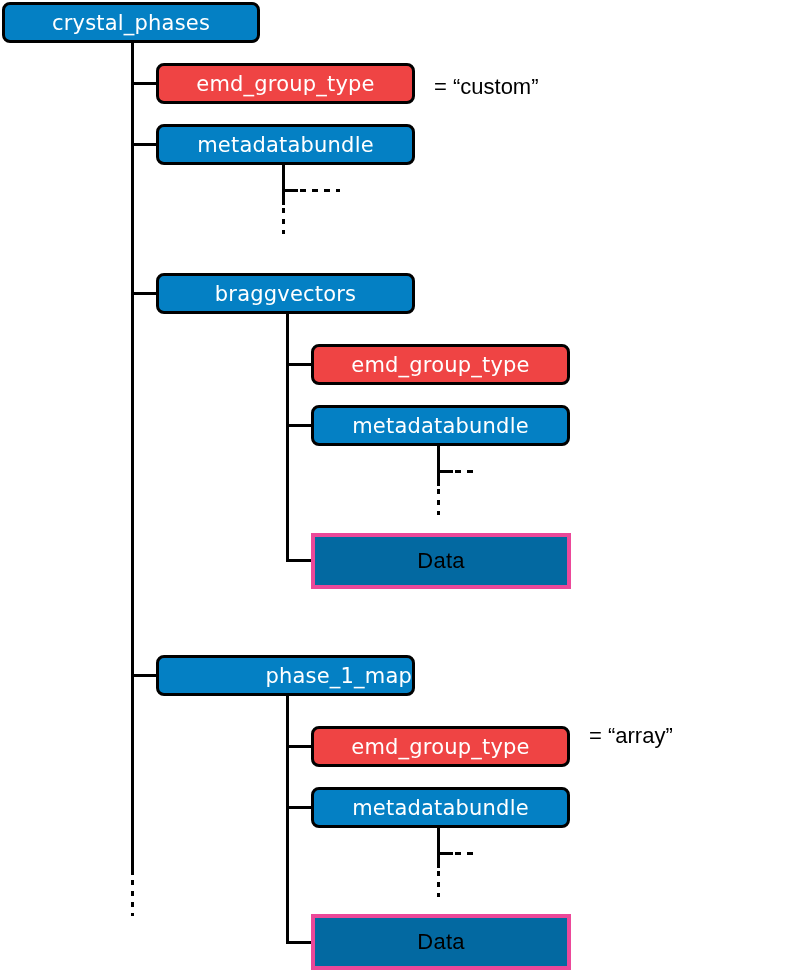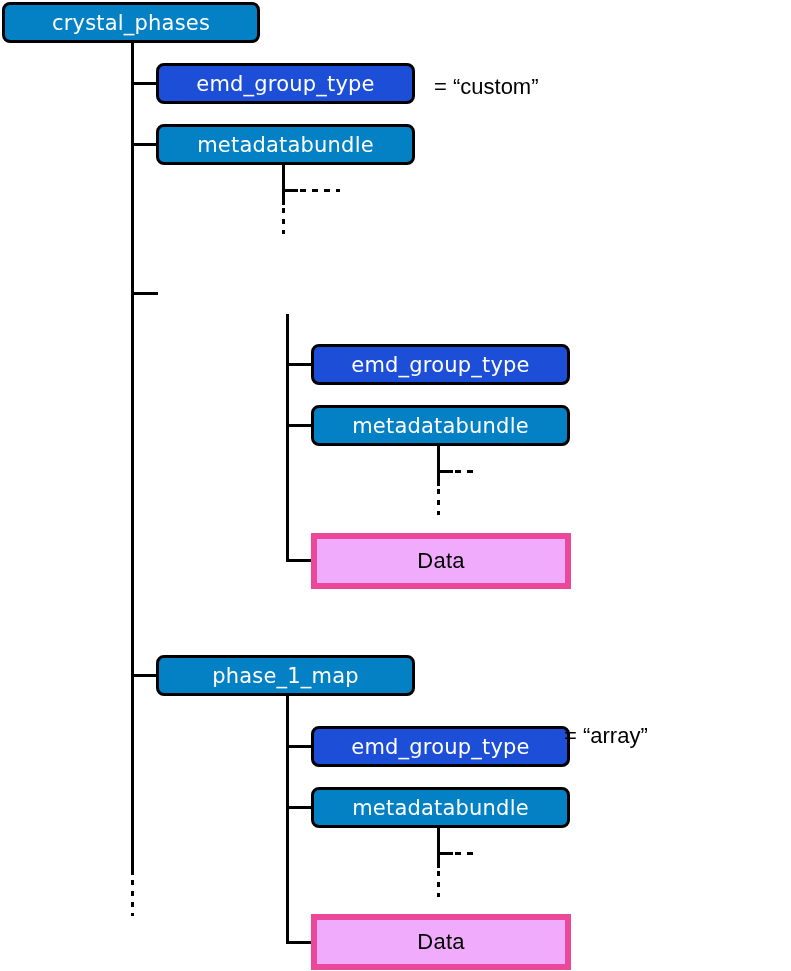--- a/index.html
+++ b/index.html
@@ -31,26 +31,26 @@
     justify-content: center;
     border: 3px solid #000000;
     border-radius: 8px;
     color: #ffffff;
     font-size: 21px;
     letter-spacing: 0.2px;
     white-space: nowrap;
     font-family: "DejaVu Sans", sans-serif;
   }
   .node.blue  { background: #0480c4; }
-  .node.brown { background: #1d4ed8; }
+  .node.brown { background: #ef4444; }
 
   .node.data {
-    background: #f0abfc;
+    background: #0369a1;
     border-radius: 0;
-    border: 6px solid #ec4899;
+    border: 4px solid #ec4899;
     color: #000000;
     font-family: "Liberation Sans", sans-serif;
     font-size: 22px;
   }
 
   
   .annot {
     position: absolute;
     color: #000000;
     font-size: 22px;
@@ -115,20 +115,23 @@
   <div class="node blue" style="left:156px; top:124px; width:259px; height:41px;">
     <span>metadatabundle</span>
   </div>
 
   <div class="vline" style="left:282px; top:165px; height:40px;"></div>
   <div class="hline" style="left:282px; top:189px; width:16px;"></div>
   <div class="hdash" style="left:300px; top:189px; width:40px;"></div>
   <div class="vdots" style="left:282px; top:208px; height:26px;"></div>
 
   <div class="hline" style="left:131px; top:292px; width:27px;"></div>
+  <div class="node blue" style="left:156px; top:273px; width:259px; height:41px;">
+    <span>braggvectors</span>
+  </div>
 
   <div class="vline" style="left:286px; top:314px; height:248px;"></div>
 
   <div class="hline" style="left:286px; top:363px; width:27px;"></div>
   <div class="node brown" style="left:311px; top:344px; width:259px; height:41px;">
     <span>emd_group_type</span>
   </div>
 
   <div class="hline" style="left:286px; top:424px; width:27px;"></div>
   <div class="node blue" style="left:311px; top:405px; width:259px; height:41px;">
@@ -138,31 +141,31 @@
   <div class="hline" style="left:437px; top:470px; width:16px;"></div>
   <div class="hdash" style="left:455px; top:470px; width:20px;"></div>
   <div class="vdots" style="left:437px; top:489px; height:26px;"></div>
 
   <div class="hline" style="left:286px; top:559px; width:27px;"></div>
   <div class="node data" style="left:311px; top:533px; width:260px; height:56px;">
     <span>Data</span>
   </div>
 
   <div class="hline" style="left:131px; top:674px; width:27px;"></div>
-  <div class="node blue" style="left:156px; top:655px; width:259px; height:41px;">
+  <div class="node blue" style="left:156px; top:655px; width:259px; height:41px;justify-content:flex-end;">
     <span>phase_1_map</span>
   </div>
 
   <div class="vline" style="left:286px; top:696px; height:248px;"></div>
 
   <div class="hline" style="left:286px; top:745px; width:27px;"></div>
   <div class="node brown" style="left:311px; top:726px; width:259px; height:41px;">
     <span>emd_group_type</span>
   </div>
-  <div class="annot" style="left:564px; top:723px;text-align:right;">= “array”</div>
+  <div class="annot" style="left:589px; top:723px;text-align:right;">= “array”</div>
 
   <div class="hline" style="left:286px; top:806px; width:27px;"></div>
   <div class="node blue" style="left:311px; top:787px; width:259px; height:41px;">
     <span>metadatabundle</span>
   </div>
   <div class="vline" style="left:437px; top:828px; height:40px;"></div>
   <div class="hline" style="left:437px; top:852px; width:16px;"></div>
   <div class="hdash" style="left:455px; top:852px; width:20px;"></div>
   <div class="vdots" style="left:437px; top:871px; height:26px;"></div>
 

